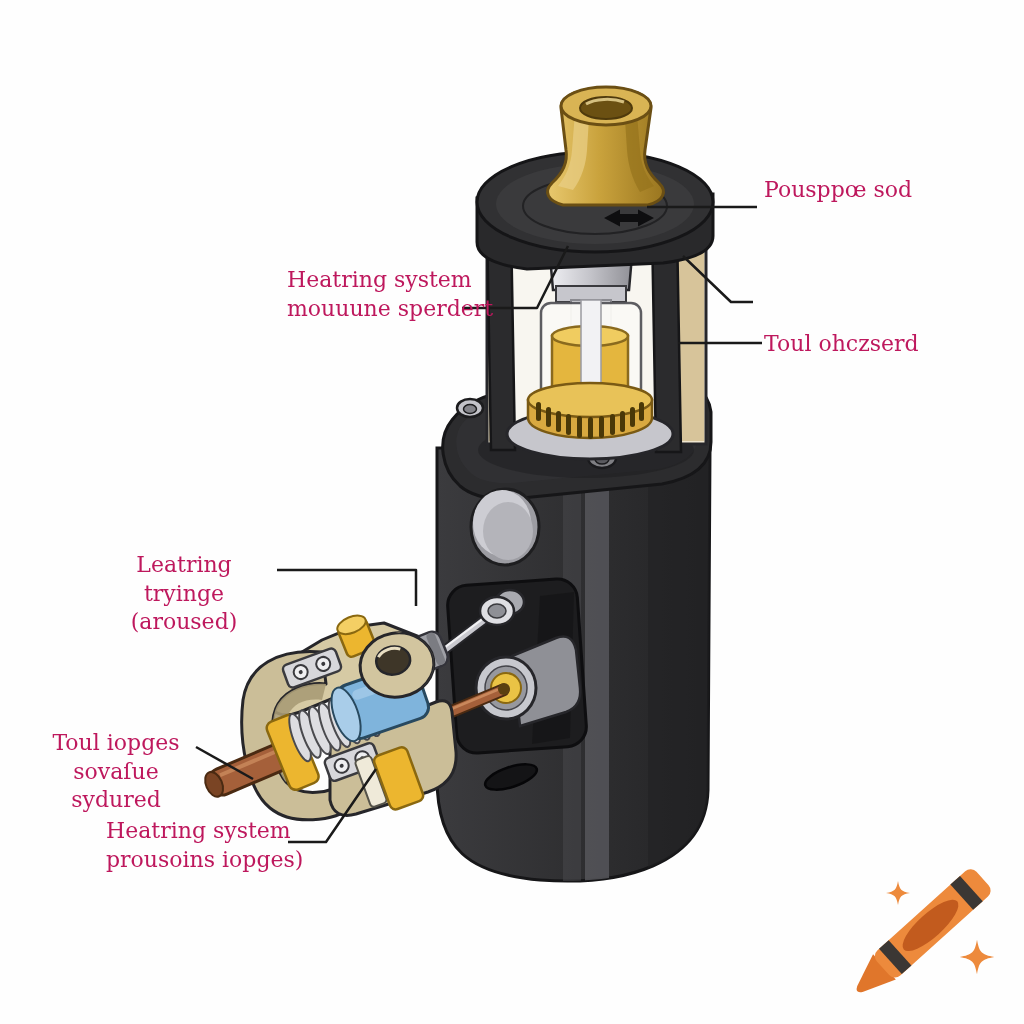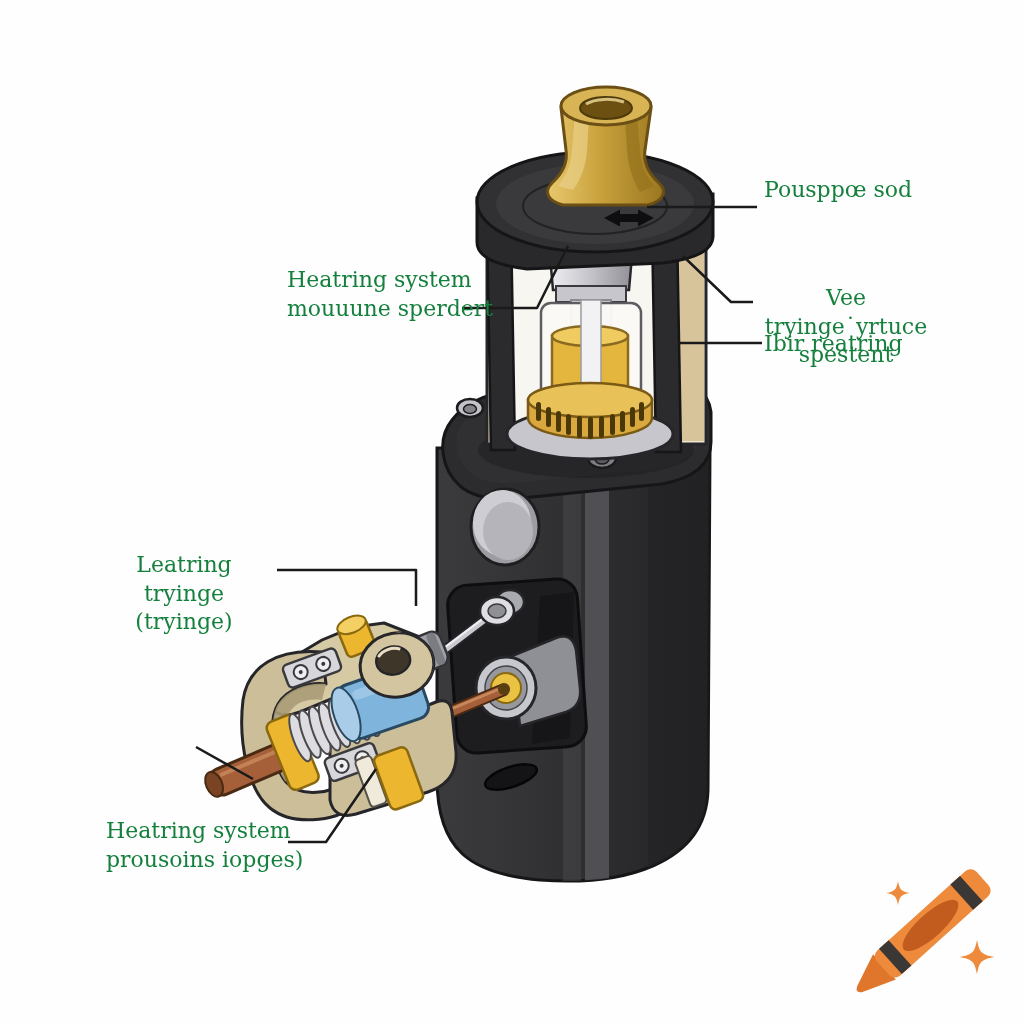--- a/index.html
+++ b/index.html
@@ -2,21 +2,21 @@
 <html><head>
 <meta charset="utf-8">
 <style>
   html,body{margin:0;padding:0;background:#ffffff;}
   #canvas{
     position:relative;width:1024px;height:1024px;background:#fefefe;overflow:hidden;
     font-family:"DejaVu Serif","Liberation Serif",serif;
   }
   #art{position:absolute;left:0;top:0;}
   .label{
-    position:absolute;color:#15803d;font-size:22px;line-height:1.3;
+    position:absolute;color:#be185d;font-size:22px;line-height:1.3;
     white-space:nowrap;
   }
   .label .line{display:block;}
   .center{text-align:center;white-space:normal;}
 </style>
 </head>
 <body>
 
 <div id="canvas">
 
@@ -260,33 +260,33 @@
 
   <div class="label" style="left:764px;top:176px;">
     <span class="line">Pousppœ sod</span>
   </div>
 
   <div class="label" style="left:287px;top:266px;">
     <span class="line">Heatring system</span>
     <span class="line">mouuune sperdert</span>
   </div>
 
-  <div class="label center" style="left:750px;top:284px;width:192px;">
-    <span class="line">Vee tryinge˙yrtuce</span>
-    <span class="line">spestent</span>
-  </div>
 
   <div class="label" style="left:764px;top:330px;">
-    <span class="line">Ibir reatring</span>
+    <span class="line">Toul ohczserd</span>
   </div>
 
   <div class="label center" style="left:98px;top:551px;width:172px;">
     <span class="line">Leatring tryinge</span>
-    <span class="line">(tryinge)</span>
-  </div>
-
+    <span class="line">(aroused)</span>
+  </div>
+
+  <div class="label center" style="left:36px;top:729px;width:160px;">
+    <span class="line">Toul iopges</span>
+    <span class="line">sovaſue sydured</span>
+  </div>
 
   <div class="label" style="left:106px;top:817px;">
     <span class="line">Heatring system</span>
     <span class="line">prousoins iopges)</span>
   </div>
 
 </div>
 
 </body></html>

